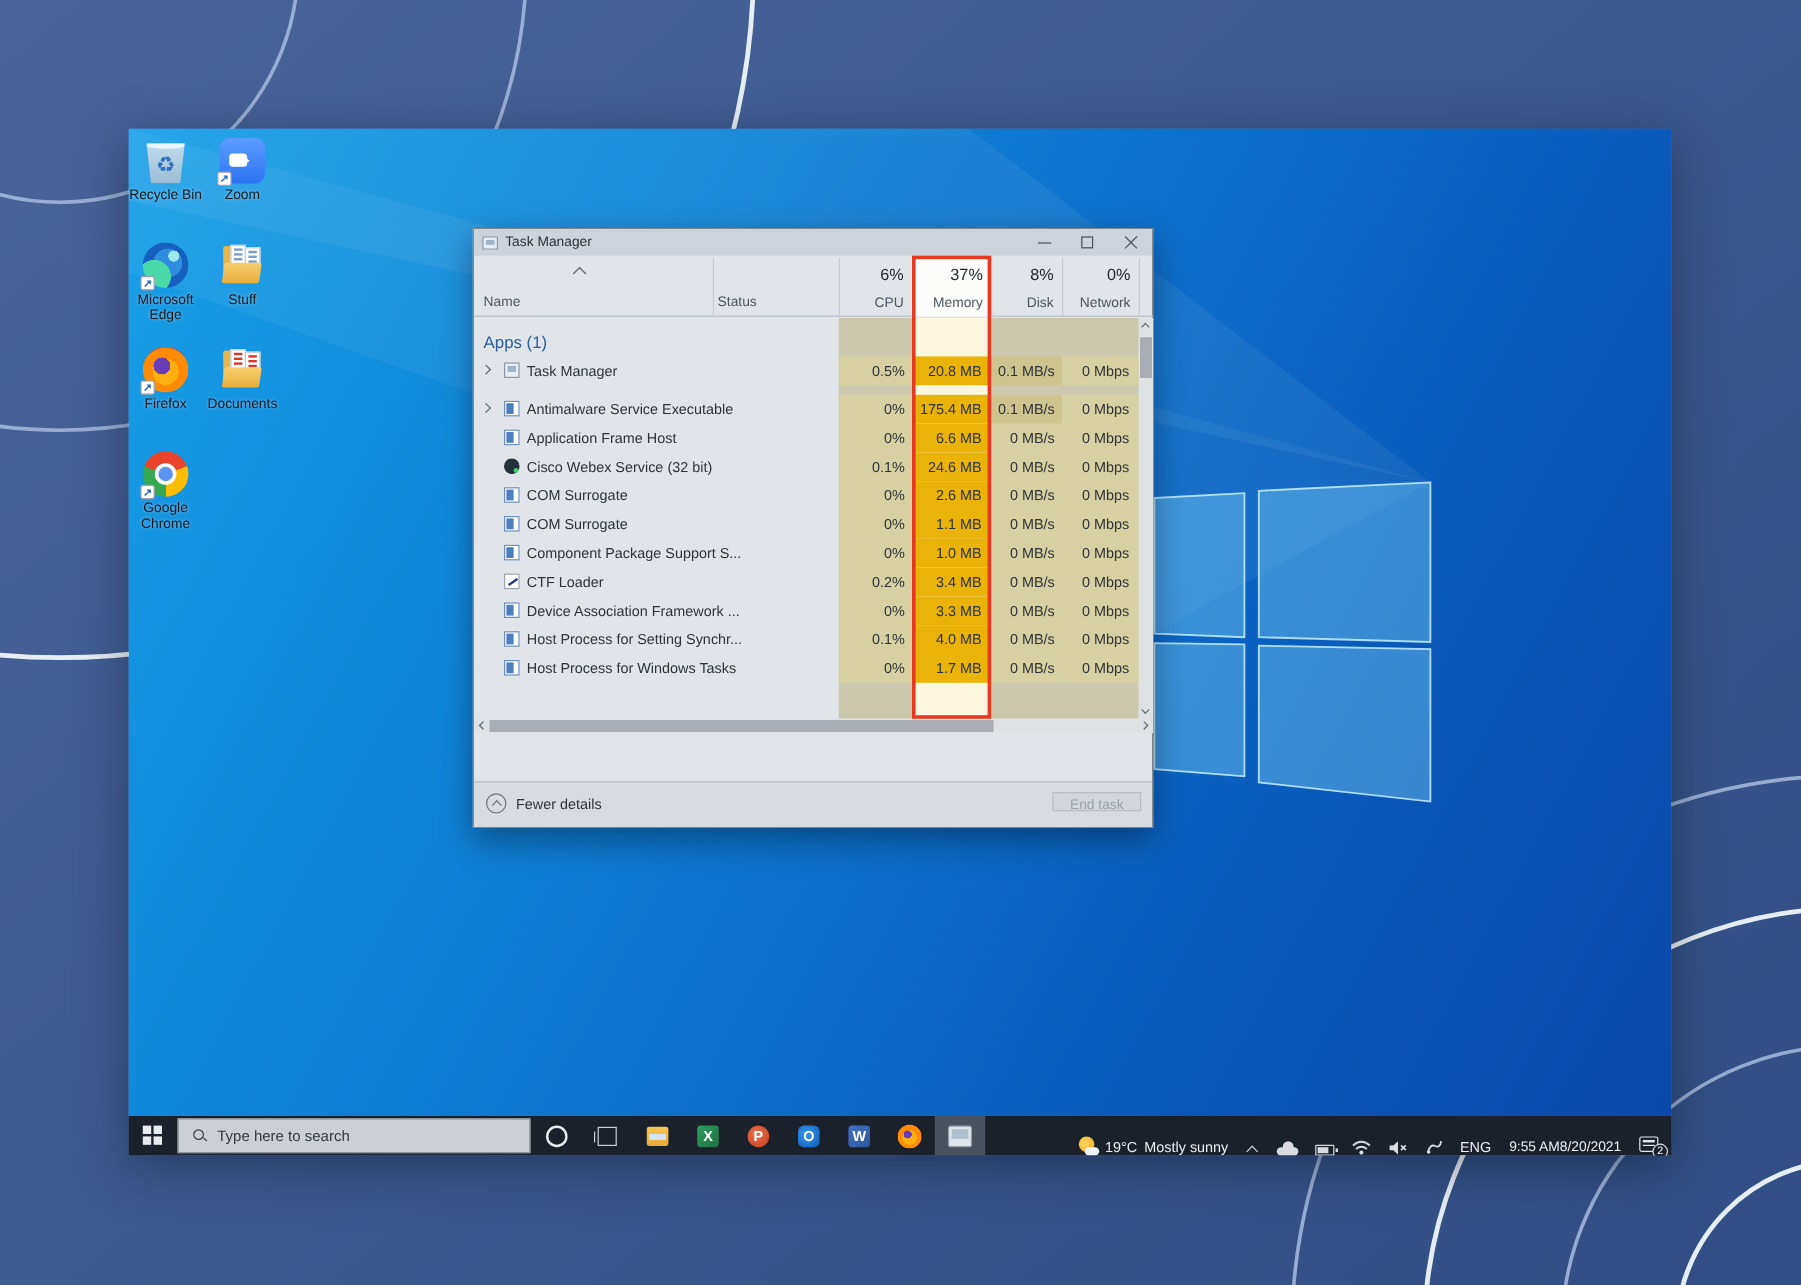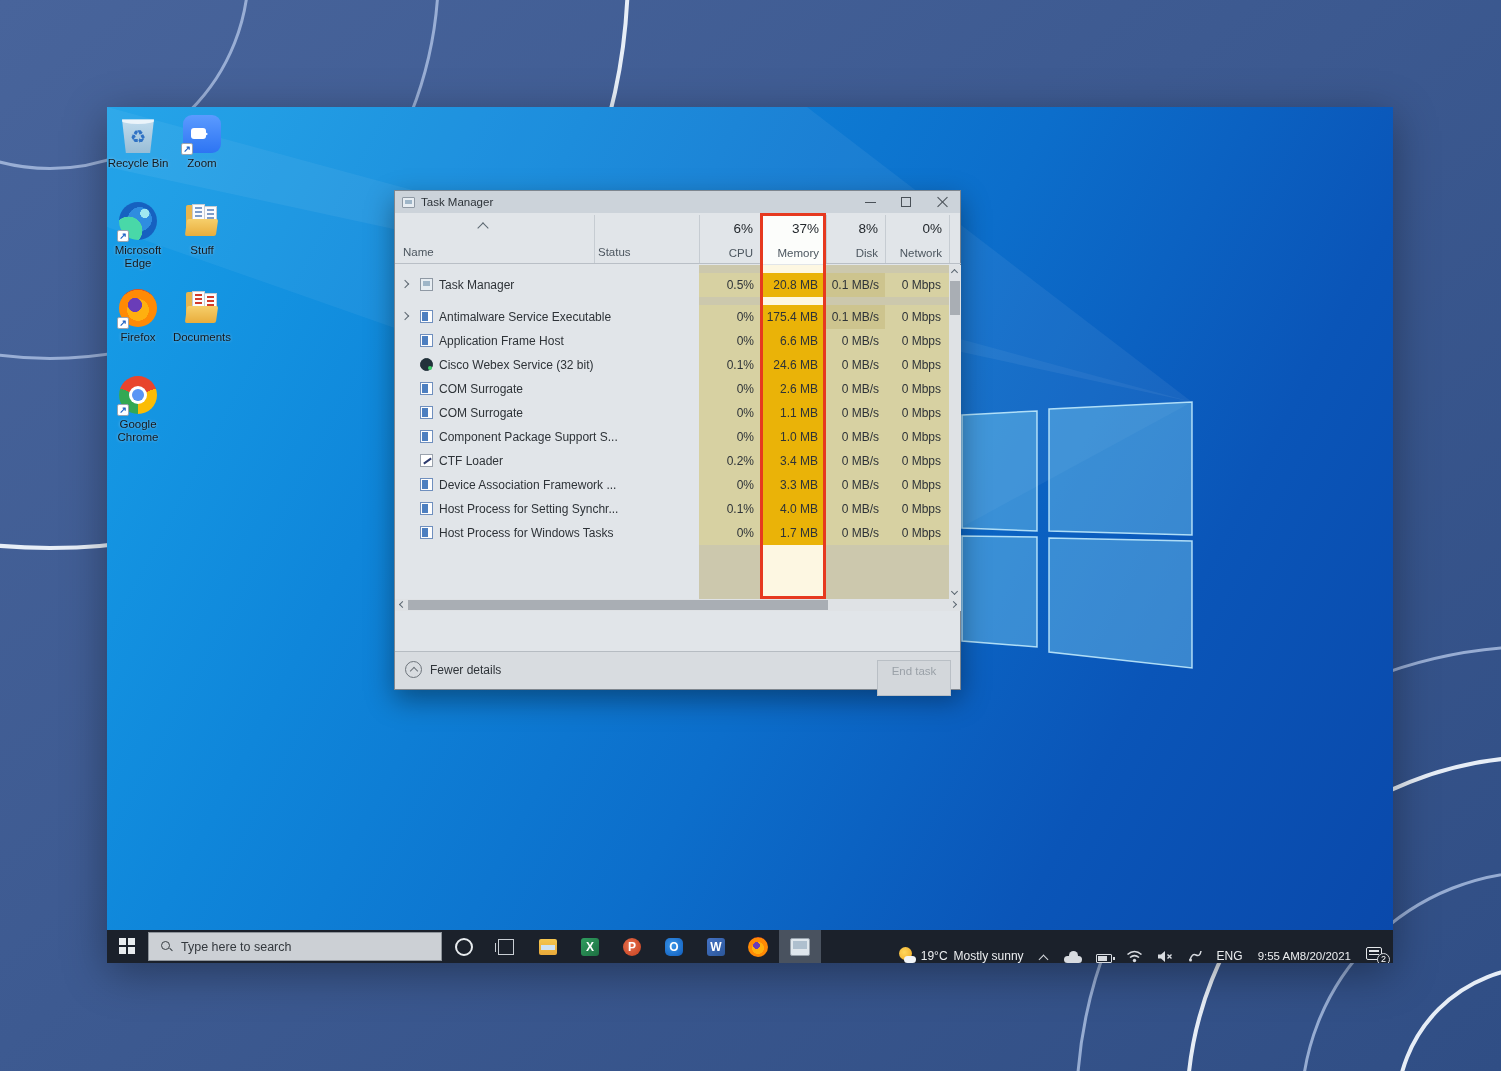--- a/index.html
+++ b/index.html
@@ -143,21 +143,21 @@
   .harr.lf { left:0; } .harr.lf i { left:5px; transform:rotate(135deg); }
   .harr.rt { right:0; } .harr.rt i { right:5px; transform:rotate(-45deg); }
   
   .tm-footer { position:absolute; left:0; bottom:0; width:565px; height:38px; background:#d8dce0;
     border-top:1px solid #b6bcc2; }
   .fewer { position:absolute; left:10px; top:9px; display:flex; align-items:center; gap:8px; cursor:pointer; }
   .fewer .circ { width:17px; height:17px; border:1.4px solid #6d747b; border-radius:50%; position:relative; }
   .fewer .circ::before { content:""; position:absolute; left:4.5px; top:6px; width:5px; height:5px;
     border-left:1.5px solid #6d747b; border-top:1.5px solid #6d747b; transform:rotate(45deg); }
   .fewer .ftxt { font-size:12px; color:#2e3338; }
-  .endtask { position:absolute; right:9px; top:8px; width:74px; height:36px; background:#d3d7db;
+  .endtask { position:absolute; right:9px; top:8px; width:74px; height:16px; background:#d3d7db;
     border:1px solid #b9bfc5; color:#9aa1a8; font-size:11.5px; text-align:center; line-height:20px;margin-left:19px; }
 
   
   .taskbar { position:absolute; left:0; bottom:0; width:1286px; height:33px; background:#1b212b;
     display:flex; align-items:center; color:#e8eaec; }
   .tbtn { position:relative; height:33px; cursor:pointer; flex:none; }
   .start { width:40px; }
   .winlogo { position:absolute; left:12px; top:8px; width:16px; height:16px;
     display:grid; grid-template-columns:7px 7px; grid-template-rows:7px 7px; gap:2px; }
   .winlogo b { background:#e8ecef; }
@@ -357,20 +357,23 @@
             <span class="lab">Network</span>
             </span>
         </div>
 
         <div class="list" id="tm-list">
           <div class="colbg cpu"></div>
           <div class="colbg mem"></div>
           <div class="colbg dsk"></div>
           <div class="colbg net"></div>
         <div class="sp8"></div>
+            <div class="grow">
+    <span class="gl">Apps (1)</span>
+            </div>
             <div class="prow">
       <span class="arr"></span>
       <span class="picon taskmgr"></span>
       <span class="pname">Task Manager</span>
       <span class="cell cpu">0.5%</span>
       <span class="cell mem">20.8 MB</span>
       <span class="cell dsk hot">0.1 MB/s</span>
       <span class="cell net">0 Mbps</span>
             </div>
             <div class="sp8"></div>

